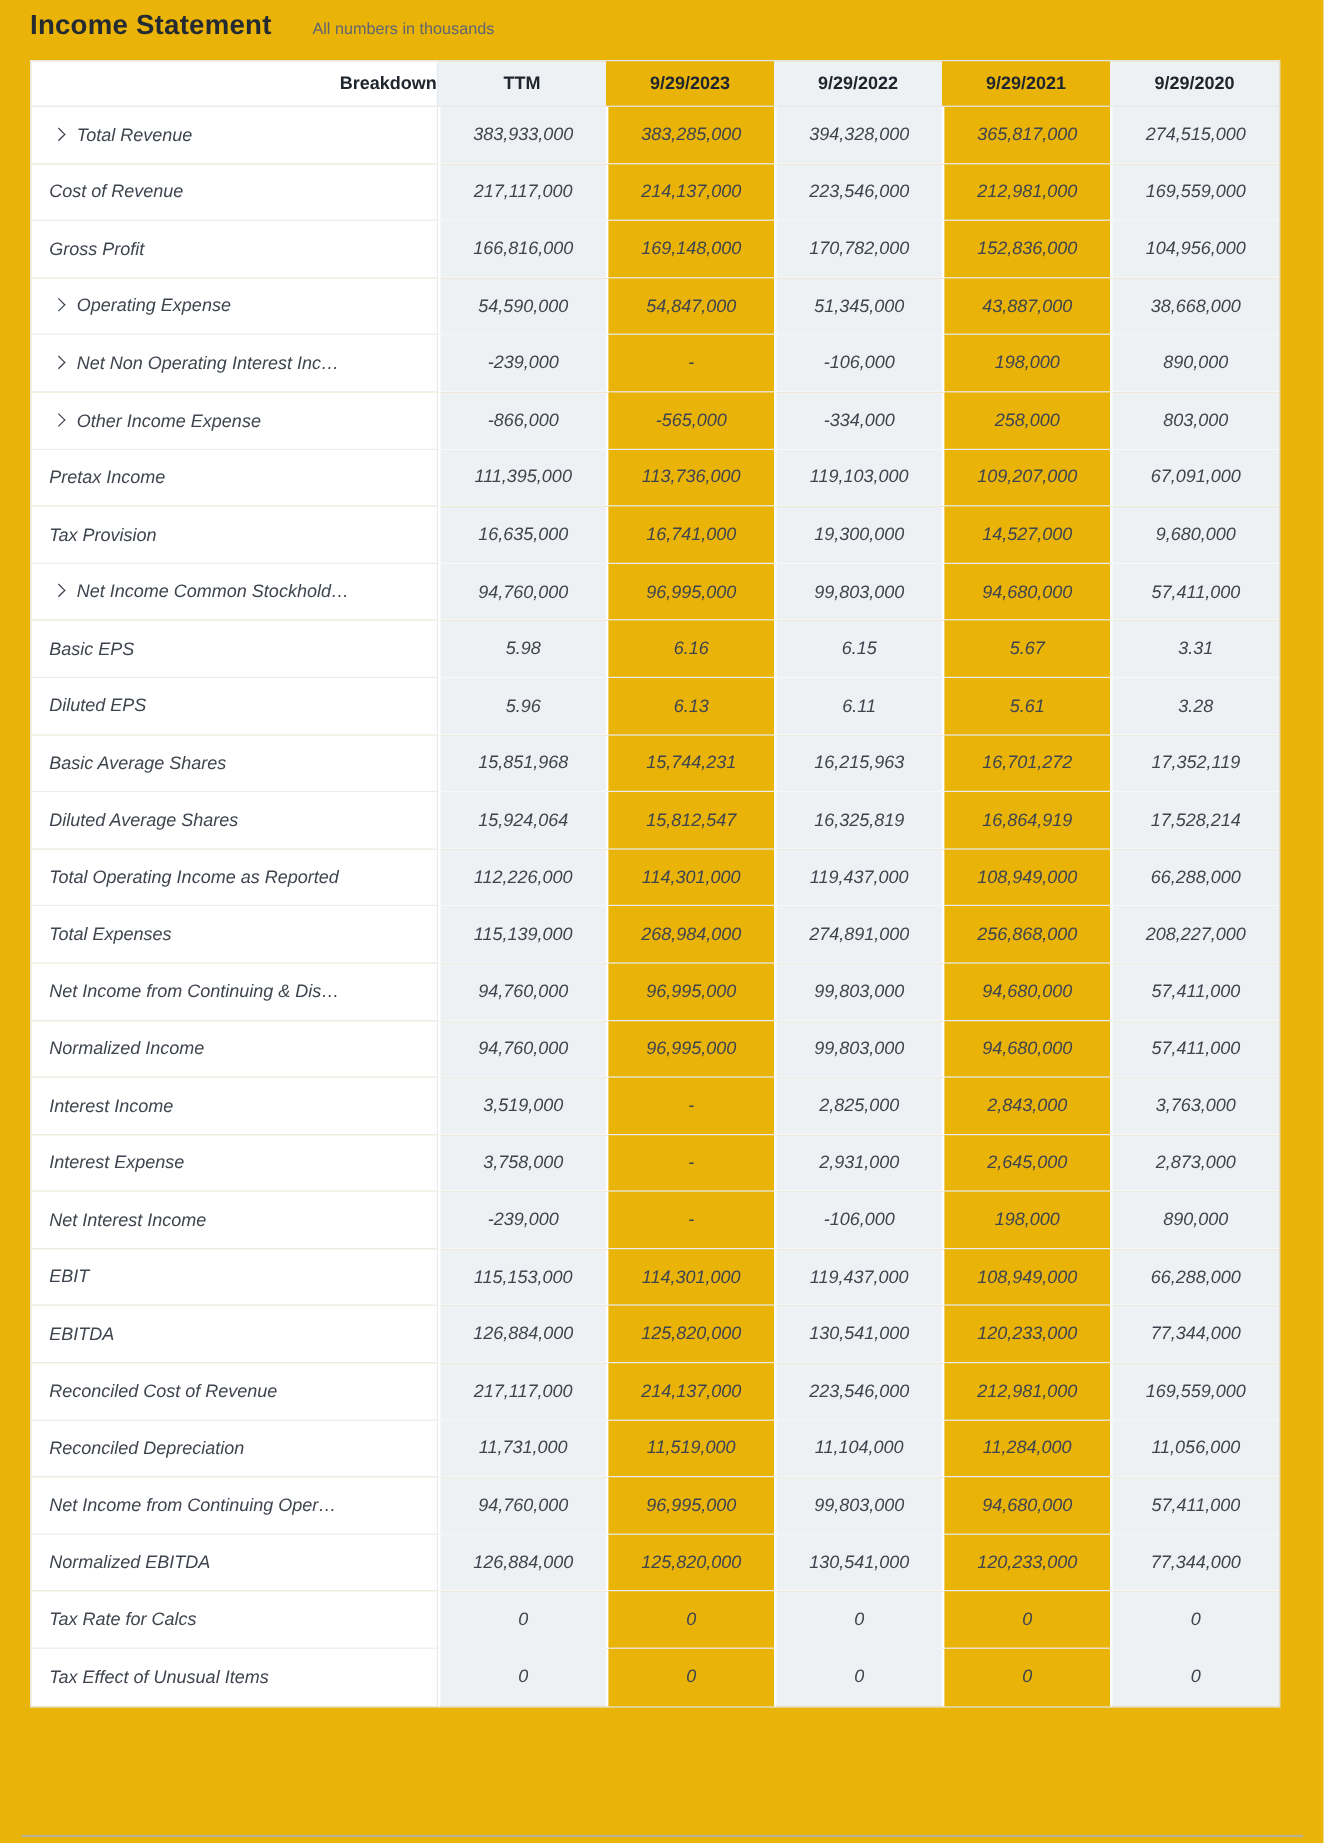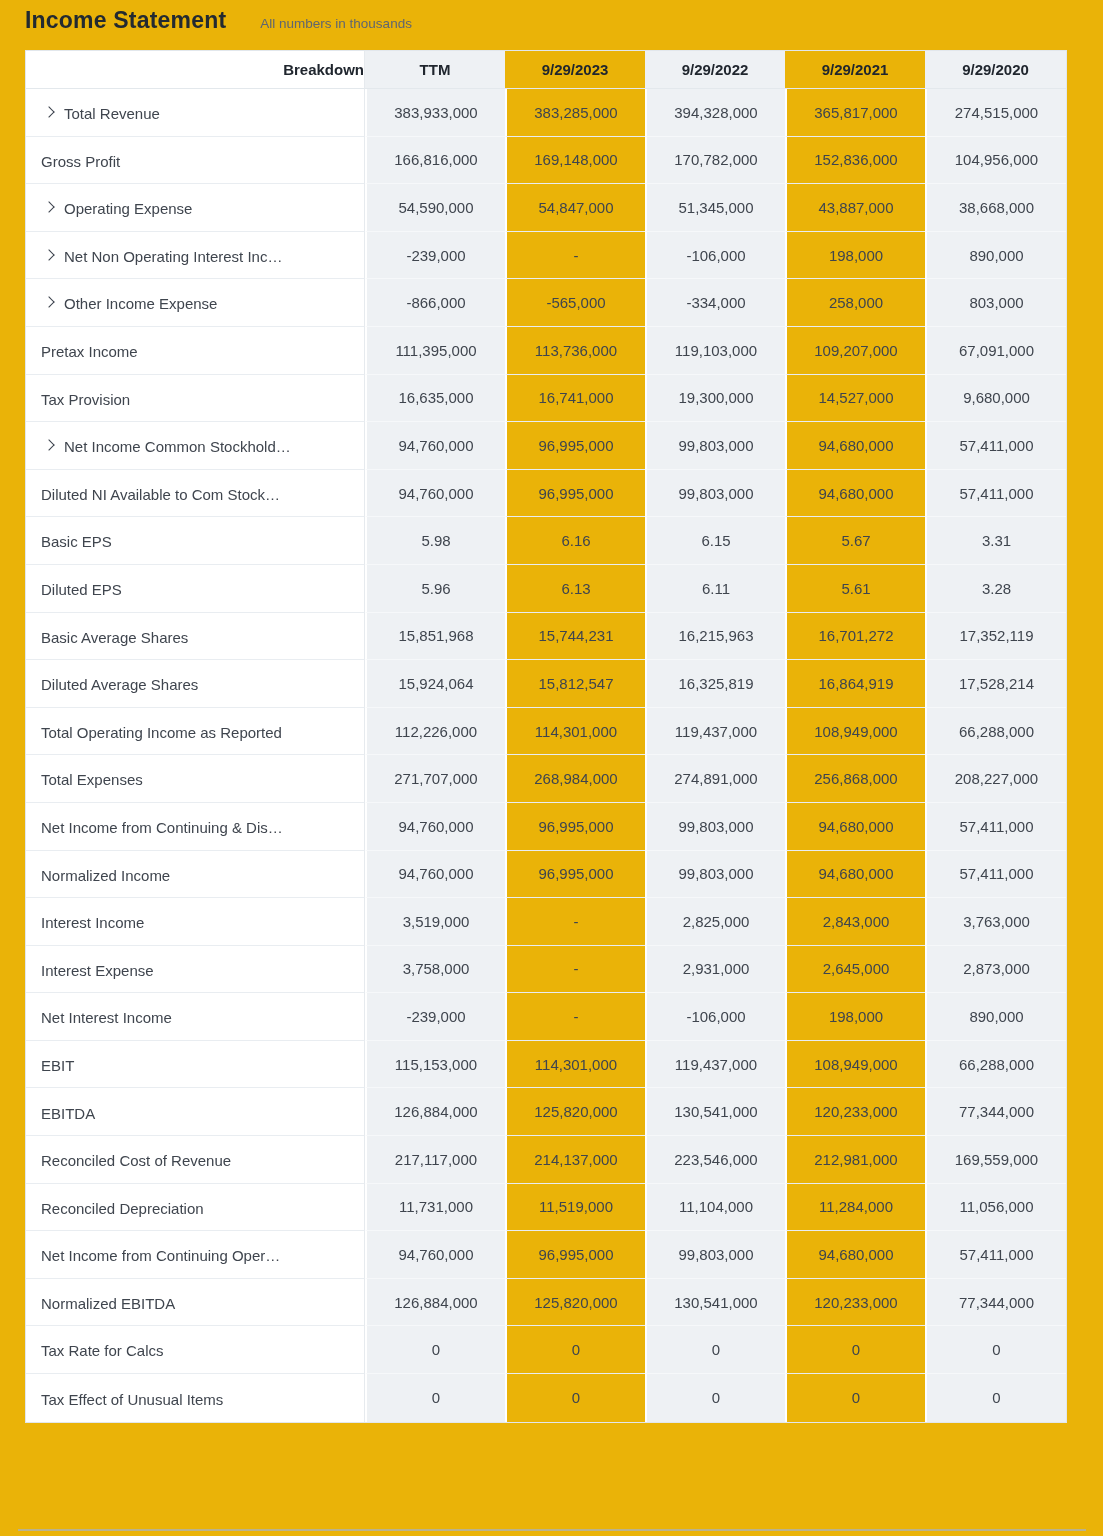--- a/index.html
+++ b/index.html
@@ -35,21 +35,21 @@
   }
   table.fin {
     margin-left: 25px;
     width: 1040px;
     table-layout: fixed;
     border-collapse: separate;
     border-spacing: 0;
     border: 1px solid #e2e7ec;
   }
   thead tr { height: 38px; }
-  tbody tr { height: 47.6px; }
+  tbody tr { height: 47.6px; font-style: italic; }
   th {
     font-size: 15px;
     font-weight: bold;
     color: #20262e;
     border-bottom: 1px solid #e3e8ec;
     padding: 0;
     vertical-align: middle;
   }
   th.h-label {
     text-align: right;
@@ -134,20 +134,28 @@
     <tbody id="tbody">
         <tr>
           <td class="cell-label exp"><span class="chev"></span><span class="lbl">Total Revenue</span></td>
           <td class="cell-val">383,933,000</td>
           <td class="cell-val">383,285,000</td>
           <td class="cell-val">394,328,000</td>
           <td class="cell-val">365,817,000</td>
           <td class="cell-val">274,515,000</td>
         </tr>
         <tr>
+          <td class="cell-label"><span class="lbl">Cost of Revenue</span></td>
+          <td class="cell-val">217,117,000</td>
+          <td class="cell-val">214,137,000</td>
+          <td class="cell-val">223,546,000</td>
+          <td class="cell-val">212,981,000</td>
+          <td class="cell-val">169,559,000</td>
+        </tr>
+        <tr>
           <td class="cell-label"><span class="lbl">Gross Profit</span></td>
           <td class="cell-val">166,816,000</td>
           <td class="cell-val">169,148,000</td>
           <td class="cell-val">170,782,000</td>
           <td class="cell-val">152,836,000</td>
           <td class="cell-val">104,956,000</td>
         </tr>
         <tr>
           <td class="cell-label exp"><span class="chev"></span><span class="lbl">Operating Expense</span></td>
           <td class="cell-val">54,590,000</td>
@@ -190,28 +198,20 @@
         </tr>
         <tr>
           <td class="cell-label exp"><span class="chev"></span><span class="lbl">Net Income Common Stockhold…</span></td>
           <td class="cell-val">94,760,000</td>
           <td class="cell-val">96,995,000</td>
           <td class="cell-val">99,803,000</td>
           <td class="cell-val">94,680,000</td>
           <td class="cell-val">57,411,000</td>
         </tr>
         <tr>
-          <td class="cell-label"><span class="lbl">Diluted NI Available to Com Stock…</span></td>
-          <td class="cell-val">94,760,000</td>
-          <td class="cell-val">96,995,000</td>
-          <td class="cell-val">99,803,000</td>
-          <td class="cell-val">94,680,000</td>
-          <td class="cell-val">57,411,000</td>
-        </tr>
-        <tr>
           <td class="cell-label"><span class="lbl">Basic EPS</span></td>
           <td class="cell-val">5.98</td>
           <td class="cell-val">6.16</td>
           <td class="cell-val">6.15</td>
           <td class="cell-val">5.67</td>
           <td class="cell-val">3.31</td>
         </tr>
         <tr>
           <td class="cell-label"><span class="lbl">Diluted EPS</span></td>
           <td class="cell-val">5.96</td>
@@ -239,21 +239,21 @@
         <tr>
           <td class="cell-label"><span class="lbl">Total Operating Income as Reported</span></td>
           <td class="cell-val">112,226,000</td>
           <td class="cell-val">114,301,000</td>
           <td class="cell-val">119,437,000</td>
           <td class="cell-val">108,949,000</td>
           <td class="cell-val">66,288,000</td>
         </tr>
         <tr>
           <td class="cell-label"><span class="lbl">Total Expenses</span></td>
-          <td class="cell-val">271,707,000</td>
+          <td class="cell-val">115,139,000</td>
           <td class="cell-val">268,984,000</td>
           <td class="cell-val">274,891,000</td>
           <td class="cell-val">256,868,000</td>
           <td class="cell-val">208,227,000</td>
         </tr>
         <tr>
           <td class="cell-label"><span class="lbl">Net Income from Continuing &amp; Dis…</span></td>
           <td class="cell-val">94,760,000</td>
           <td class="cell-val">96,995,000</td>
           <td class="cell-val">99,803,000</td>

